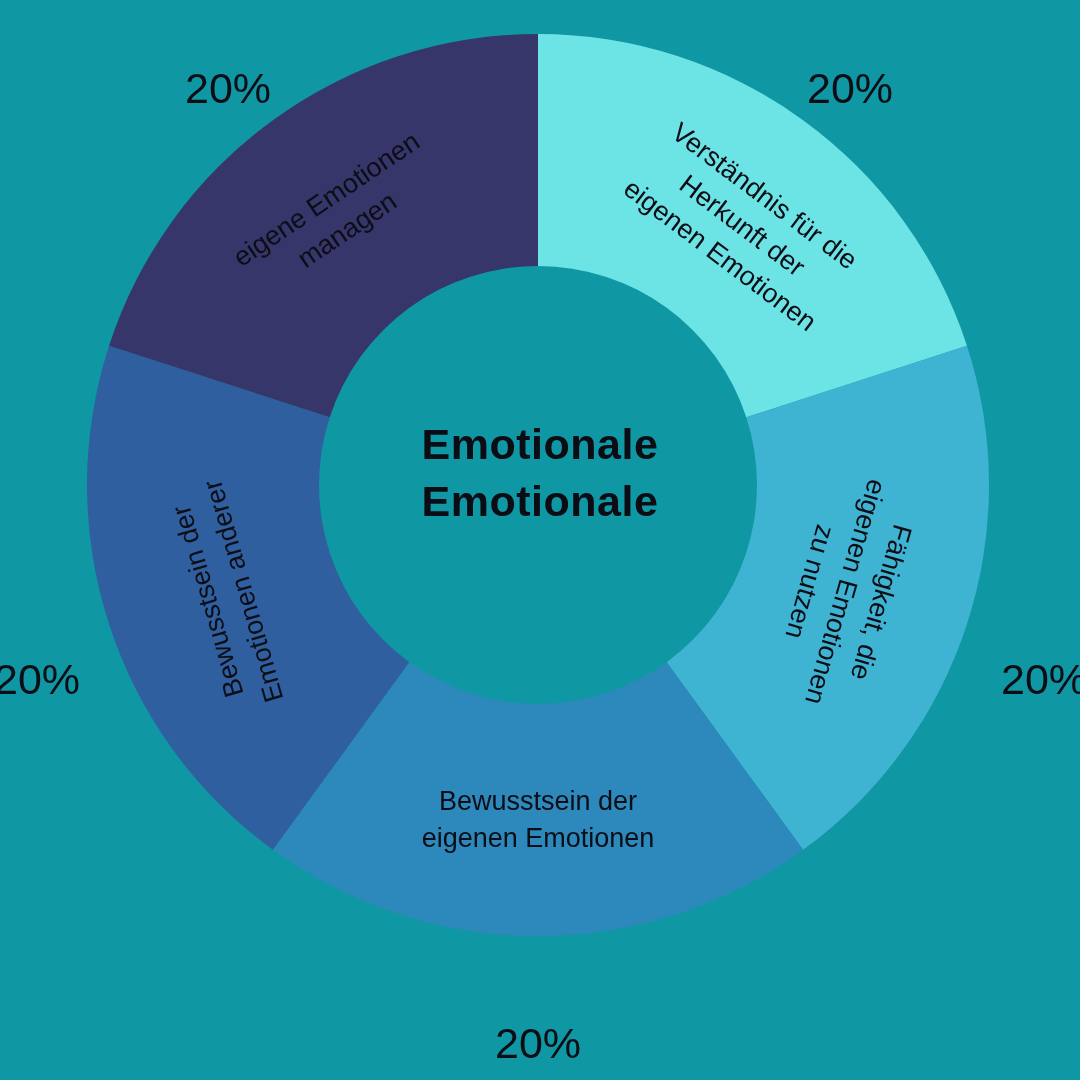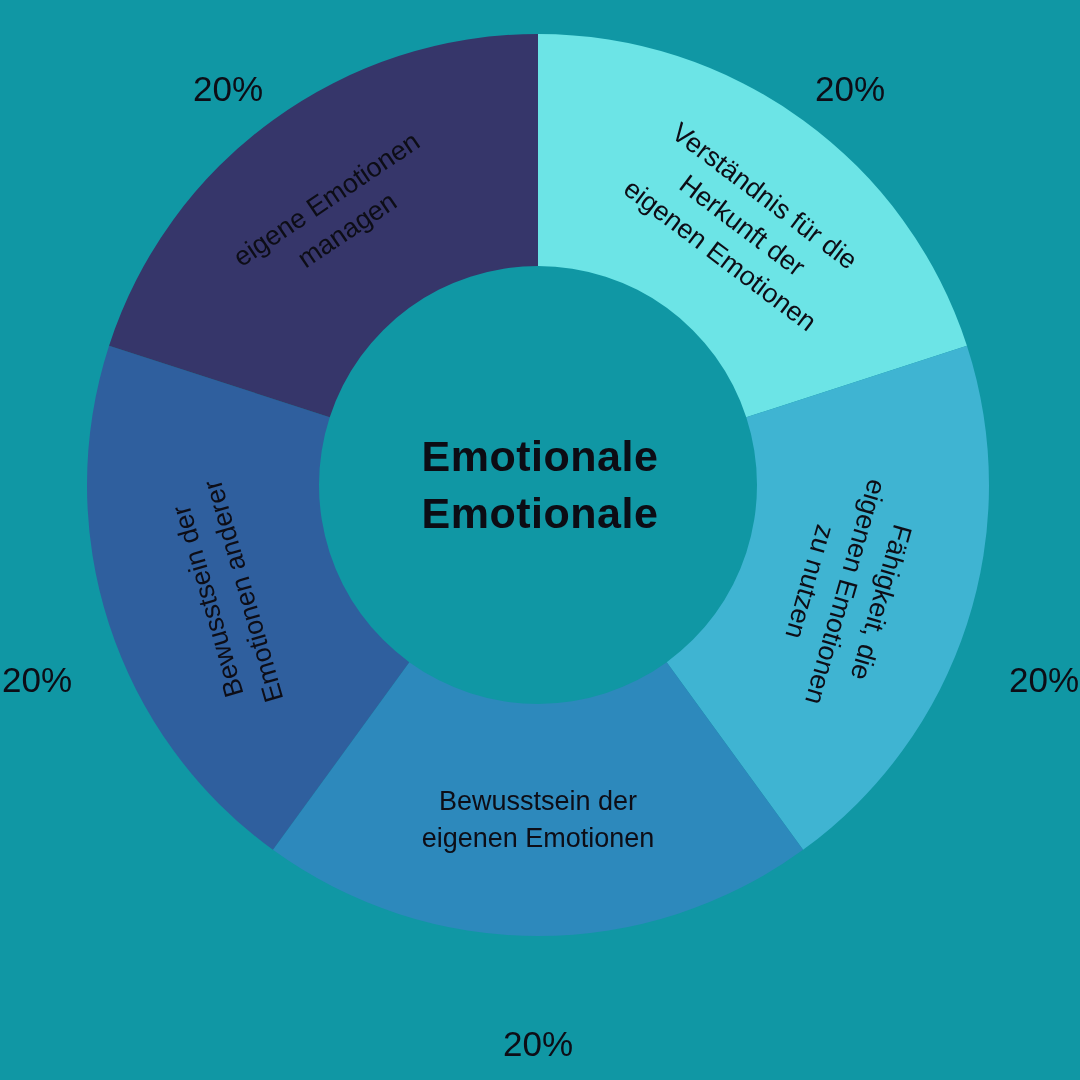--- a/index.html
+++ b/index.html
@@ -28,34 +28,33 @@
     left: 540px;
     top: 473px;
     transform: translate(-50%, -50%);
     text-align: center;
     font-weight: 700;
     font-size: 43px;
     line-height: 57px;
     letter-spacing: 0.5px;
     color: #0c0c14;
     white-space: nowrap;
-    margin-top: 12px;
   }
   .seg-label {
     position: absolute;
     text-align: center;
     font-size: 27px;
     line-height: 37px;
     color: #0d0d16;
     white-space: nowrap;
     transform-origin: center center;
   }
   .pct-label {
     position: absolute;
-    font-size: 35px;
+    font-size: 43px;
     line-height: 43px;
     color: #0d0d16;
     white-space: nowrap;
     transform: translate(-50%, -50%);
   }
 </style>
 </head>
 <body style="background: rgb(16, 151, 164);">
 
 <div class="canvas">

